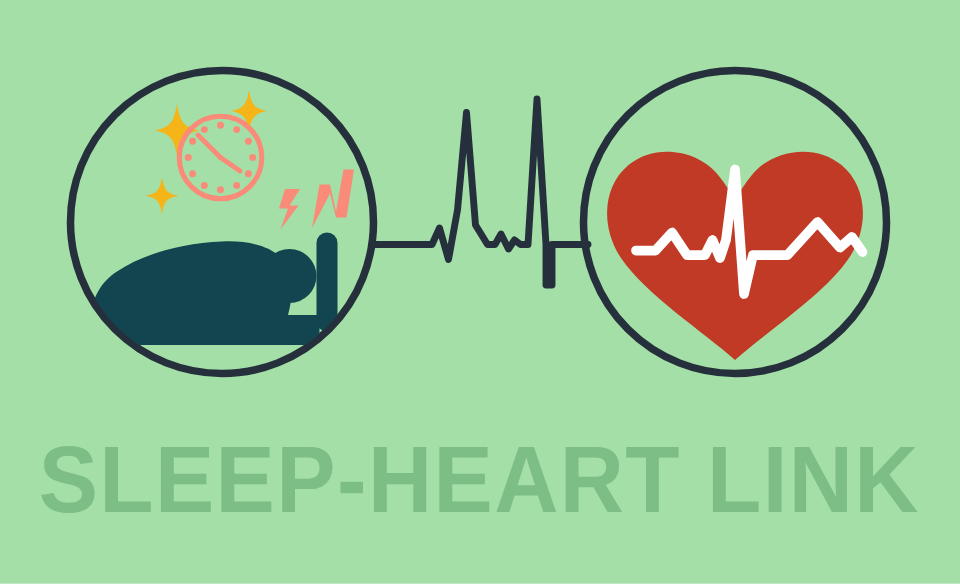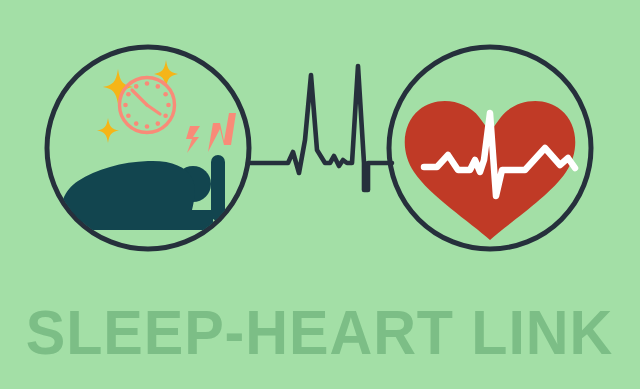--- a/index.html
+++ b/index.html
@@ -22,21 +22,21 @@
     position: absolute;
     left: 0;
     top: 0;
     width: 640px;
     height: 389px;
     display: block;
   }
   #title-layer {
     position: absolute;
     left: 0;
-    top: 292px;
+    top: 280px;
     width: 640px;
     height: 80px;
     display: flex;
     align-items: center;
     justify-content: center;
     pointer-events: none;
   }
   #poster-title {
     font-family: "Liberation Sans Narrow", "Liberation Sans", sans-serif;
     font-weight: bold;

